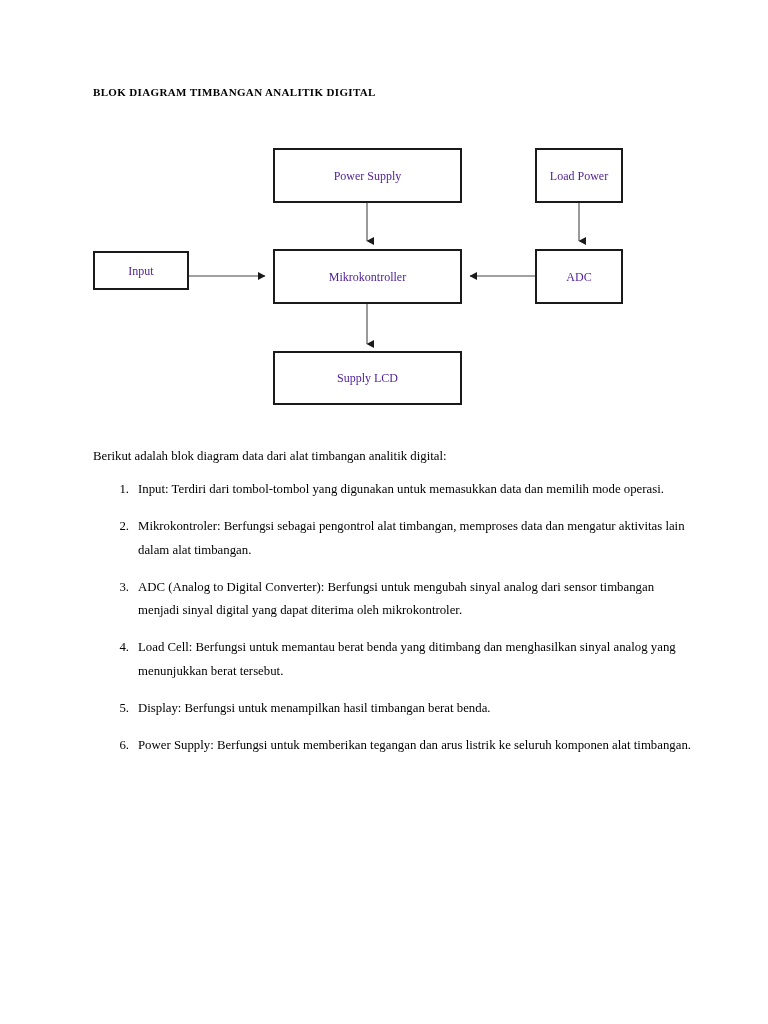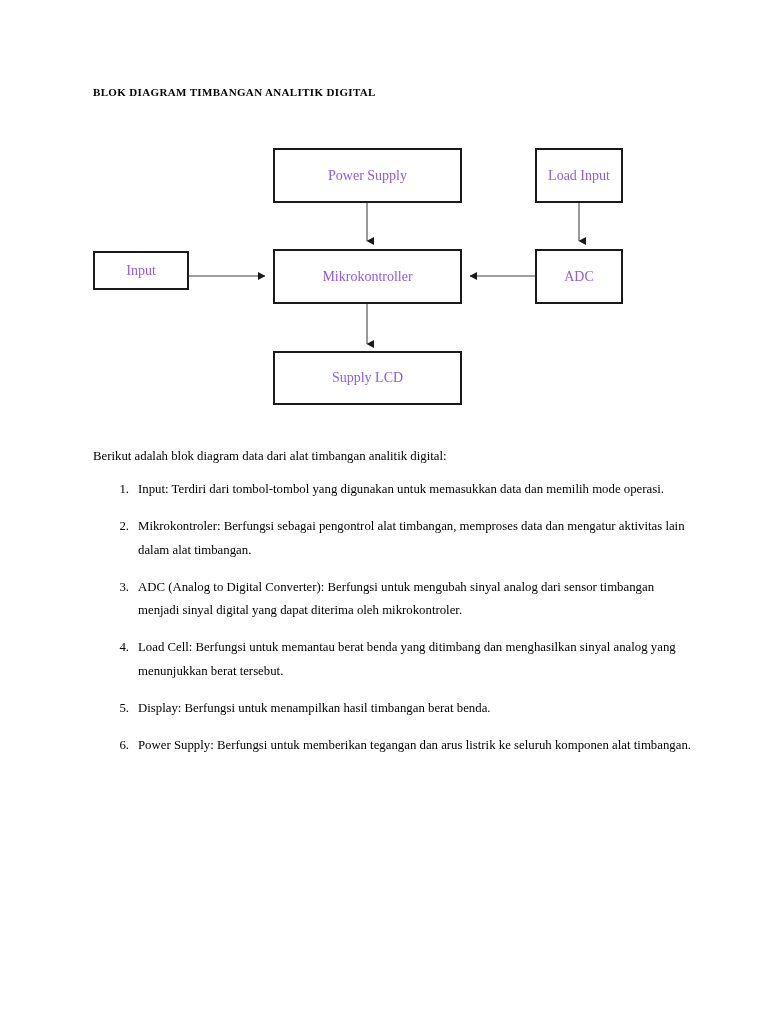--- a/index.html
+++ b/index.html
@@ -44,23 +44,23 @@
     height: 430px;
   }
   .node {
     position: absolute;
     border: 2px solid #1a1a1a;
     background: #ffffff;
     box-sizing: border-box;
     display: flex;
     align-items: center;
     justify-content: center;
-    font-size: 14px;
+    font-size: 12px;
     font-family: "Liberation Serif", "DejaVu Serif", serif;
-    color: #8b5cf6;
+    color: #4c1d95;
     line-height: 1;
   }
   .node-power    { left: 273px; top: 148px; width: 189px; height: 55px; }
   .node-loadcell { left: 535px; top: 148px; width: 88px;  height: 55px; }
   .node-input    { left: 93px;  top: 251px; width: 96px;  height: 39px; }
   .node-mcu      { left: 273px; top: 249px; width: 189px; height: 55px; }
   .node-adc      { left: 535px; top: 249px; width: 88px;  height: 55px; }
   .node-display  { left: 273px; top: 351px; width: 189px; height: 54px; }
 
   .connector {
@@ -137,21 +137,21 @@
       <line x1="535" y1="276" x2="470" y2="276" stroke="#808080" stroke-width="1.6" marker-end="url(#ah-left)"></line>
 
       <line x1="367" y1="304" x2="367" y2="344" stroke="#808080" stroke-width="1.6" marker-end="url(#ah-down)"></line>
     </svg>
 
     <div class="node node-power">
       <span>Power Supply</span>
     </div>
 
     <div class="node node-loadcell">
-      <span>Load Input</span>
+      <span>Load Power</span>
     </div>
 
     <div class="node node-input">
       <span>Input</span>
     </div>
 
     <div class="node node-mcu">
       <span>Mikrokontroller</span>
     </div>
 

